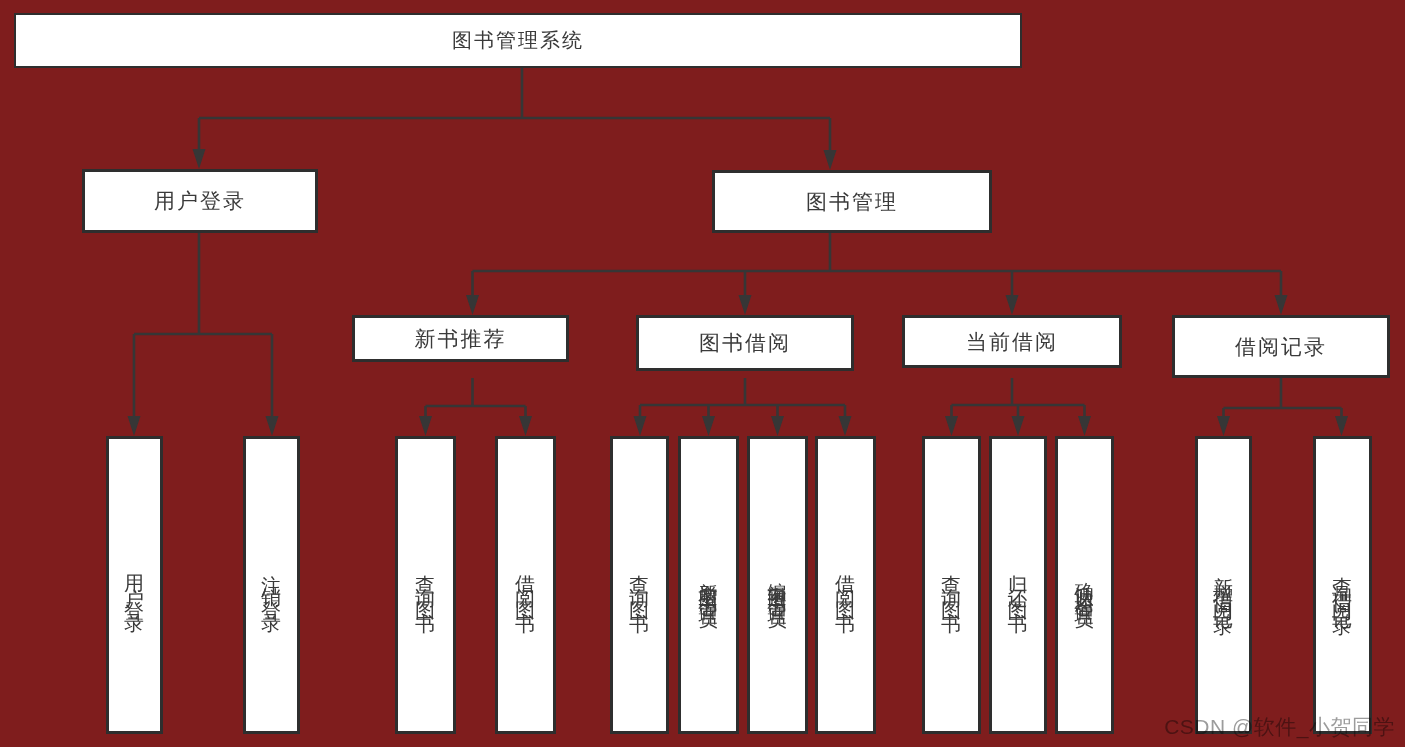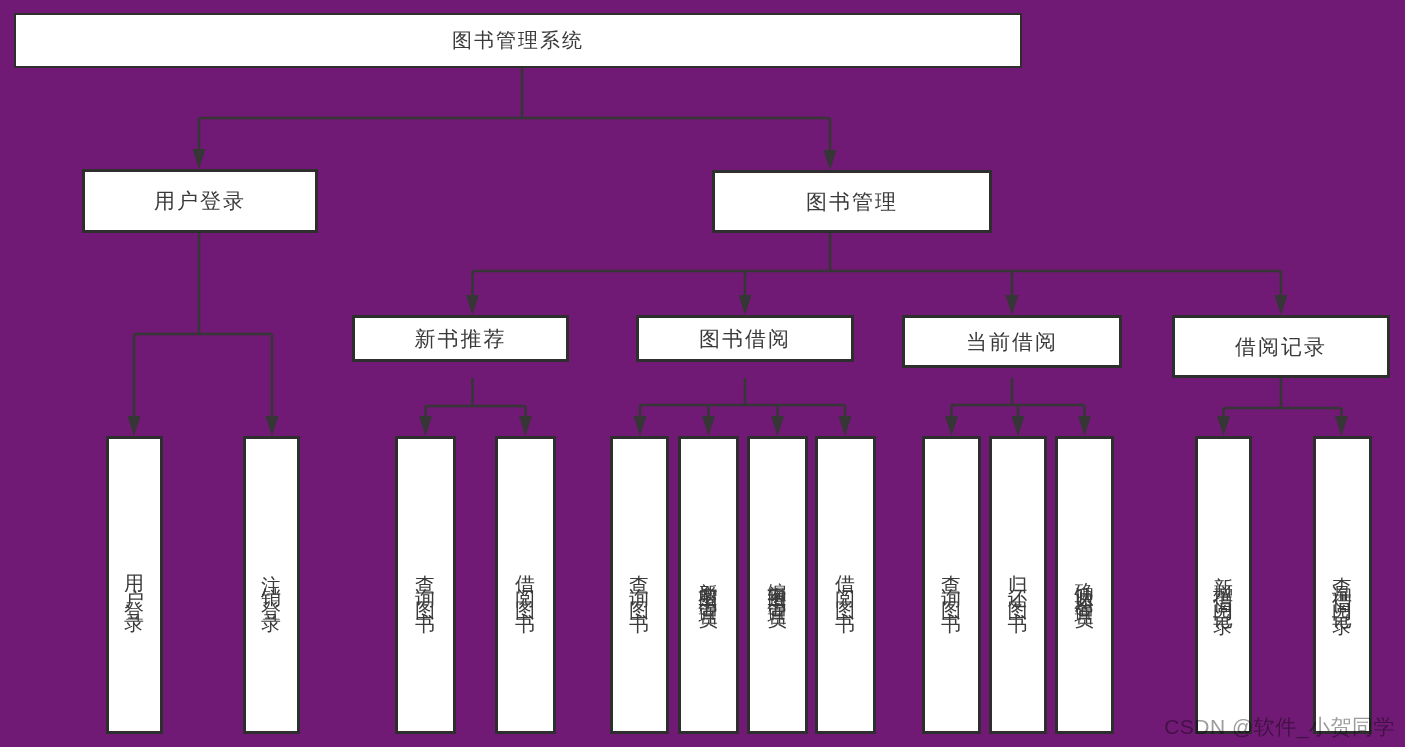--- a/index.html
+++ b/index.html
@@ -1,19 +1,19 @@
 <!DOCTYPE html>
 <html><head>
 <meta charset="utf-8">
 <style>
   html,body{margin:0;padding:0;background:#ffffff;}
   #canvas{
     position:relative;
     width:1405px;height:747px;
-    background:#701a75;
+    background:#7f1d1d;
     font-family:"Liberation Sans","DejaVu Sans",sans-serif;
     overflow:hidden;
   }
   #connectors{position:absolute;left:0;top:0;z-index:0;}
   .hbox{
     position:absolute;
     box-sizing:border-box;
     background:#ffffff;
     border:3px solid #2e2e2e;
     display:flex;align-items:center;justify-content:center;
@@ -100,21 +100,21 @@
   <div class="hbox" style="left:82px;top:169px;width:236px;height:64px">
     <span>用户登录</span>
   </div>
   <div class="hbox" style="left:712px;top:170px;width:280px;height:63px">
     <span>图书管理</span>
   </div>
 
   <div class="hbox" style="left:352px;top:315px;width:217px;height:47px">
     <span>新书推荐</span>
   </div>
-  <div class="hbox" style="left:636px;top:315px;width:218px;height:47px">
+  <div class="hbox" style="left:636px;top:315px;width:218px;height:56px">
     <span>图书借阅</span>
   </div>
   <div class="hbox" style="left:902px;top:315px;width:220px;height:53px">
     <span>当前借阅</span>
   </div>
   <div class="hbox" style="left:1172px;top:315px;width:218px;height:63px">
     <span>借阅记录</span>
   </div>
 
   <div class="leaf" style="left:106px;width:57px">

